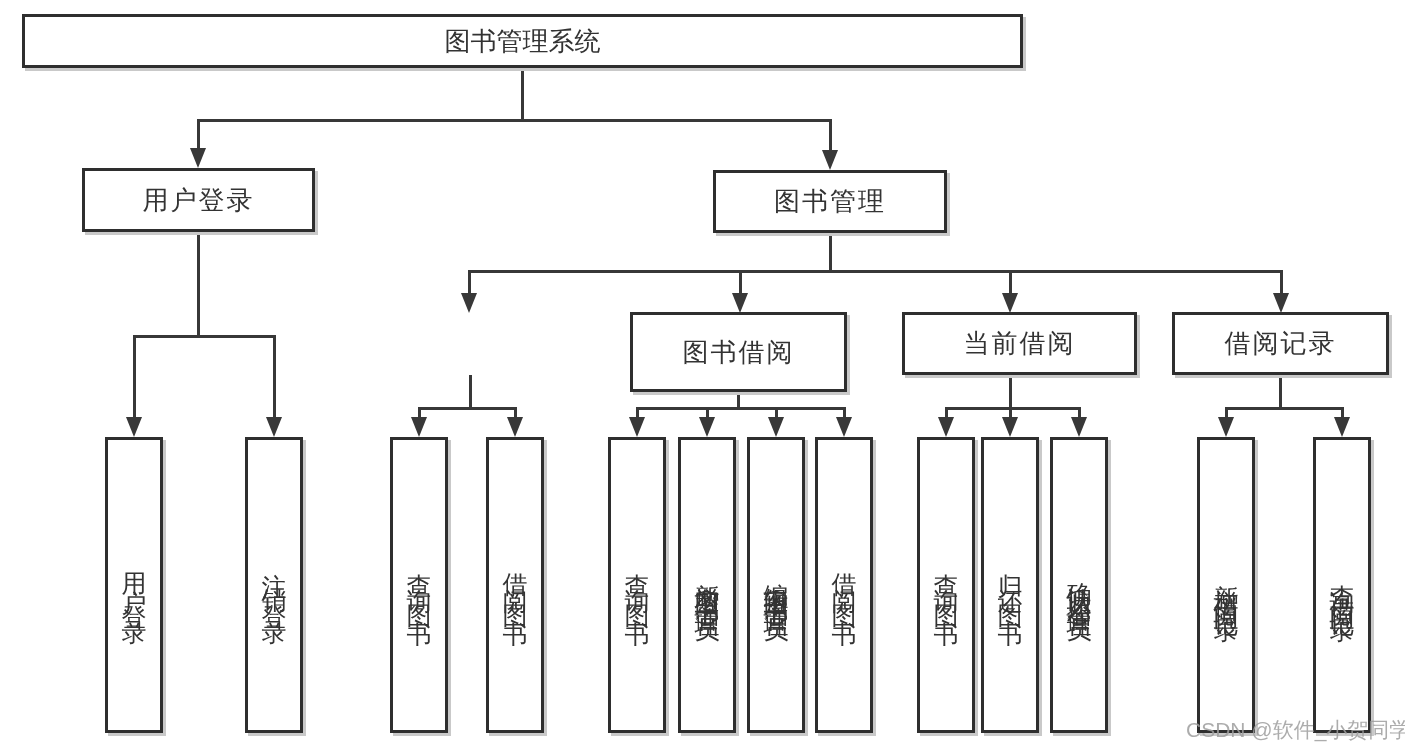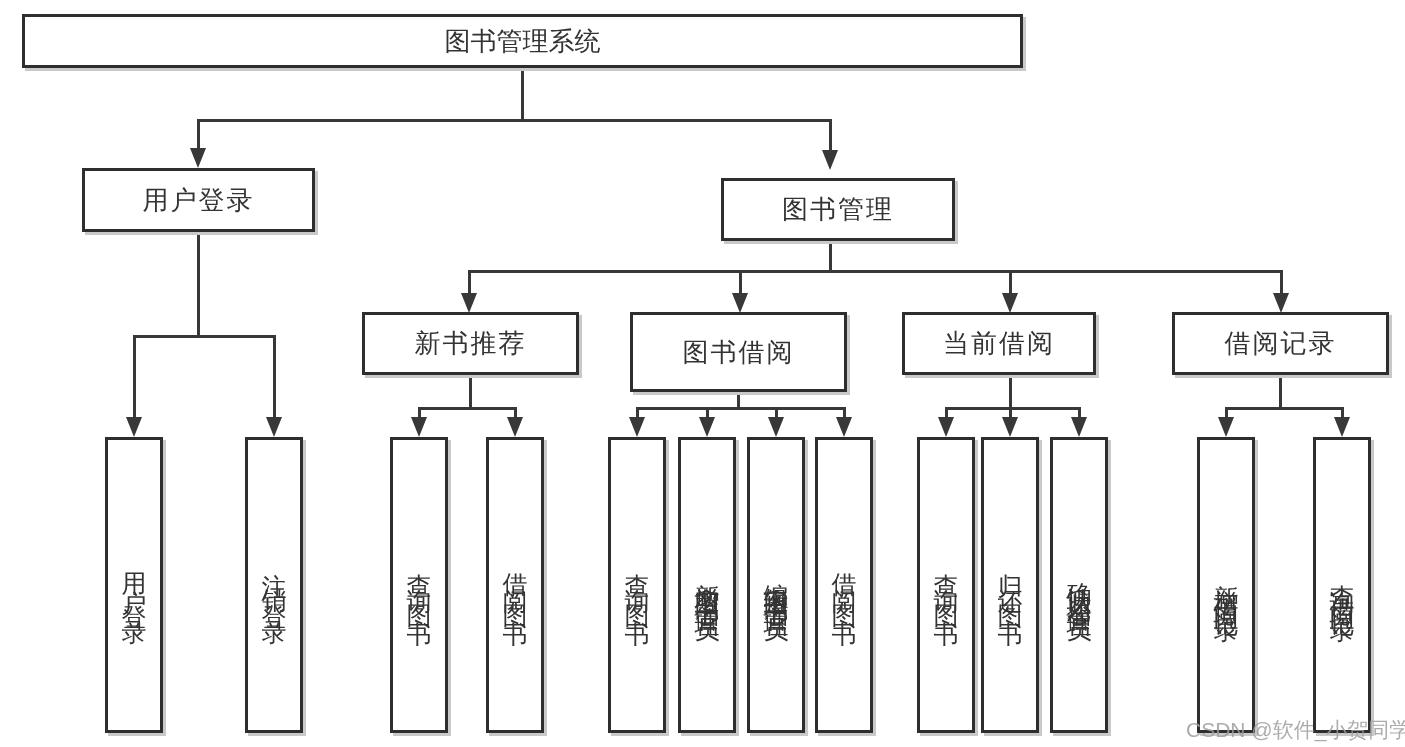--- a/index.html
+++ b/index.html
@@ -98,31 +98,28 @@
       <div class="arrow" style="left: 1334px; top: 417px;"></div>
     </div>
 
   <div class="node root" style="left:22px;top:14px;width:1001px;height:54px;">
     <span>图书管理系统</span>
   </div>
 
   <div class="node hnode" style="left:82px;top:168px;width:233px;height:64px;">
     <span>用户登录</span>
   </div>
-  <div class="node hnode" style="left:713px;top:178px;width:234px;height:63px;margin-left:8px;">
+  <div class="node hnode" style="left:713px;top:170px;width:234px;height:63px;">
     <span>图书管理</span>
   </div>
 
-  <div class="node hnode" style="left:362px;top:312px;width:217px;height:63px;">
-    <span>新书推荐</span>
-  </div>
   <div class="node hnode" style="left:630px;top:312px;width:217px;height:80px;">
     <span>图书借阅</span>
   </div>
-  <div class="node hnode" style="left:902px;top:312px;width:194px;height:63px;">
+  <div class="node hnode" style="left:902px;top:312px;width:235px;height:63px;">
     <span>当前借阅</span>
   </div>
   <div class="node hnode" style="left:1172px;top:312px;width:217px;height:63px;text-align:right;">
     <span>借阅记录</span>
   </div>
 
   <div class="node leaf" style="left:105px;">
     <span class="vtext">用户登录</span>
   </div>
   <div class="node leaf" style="left:245px;">

